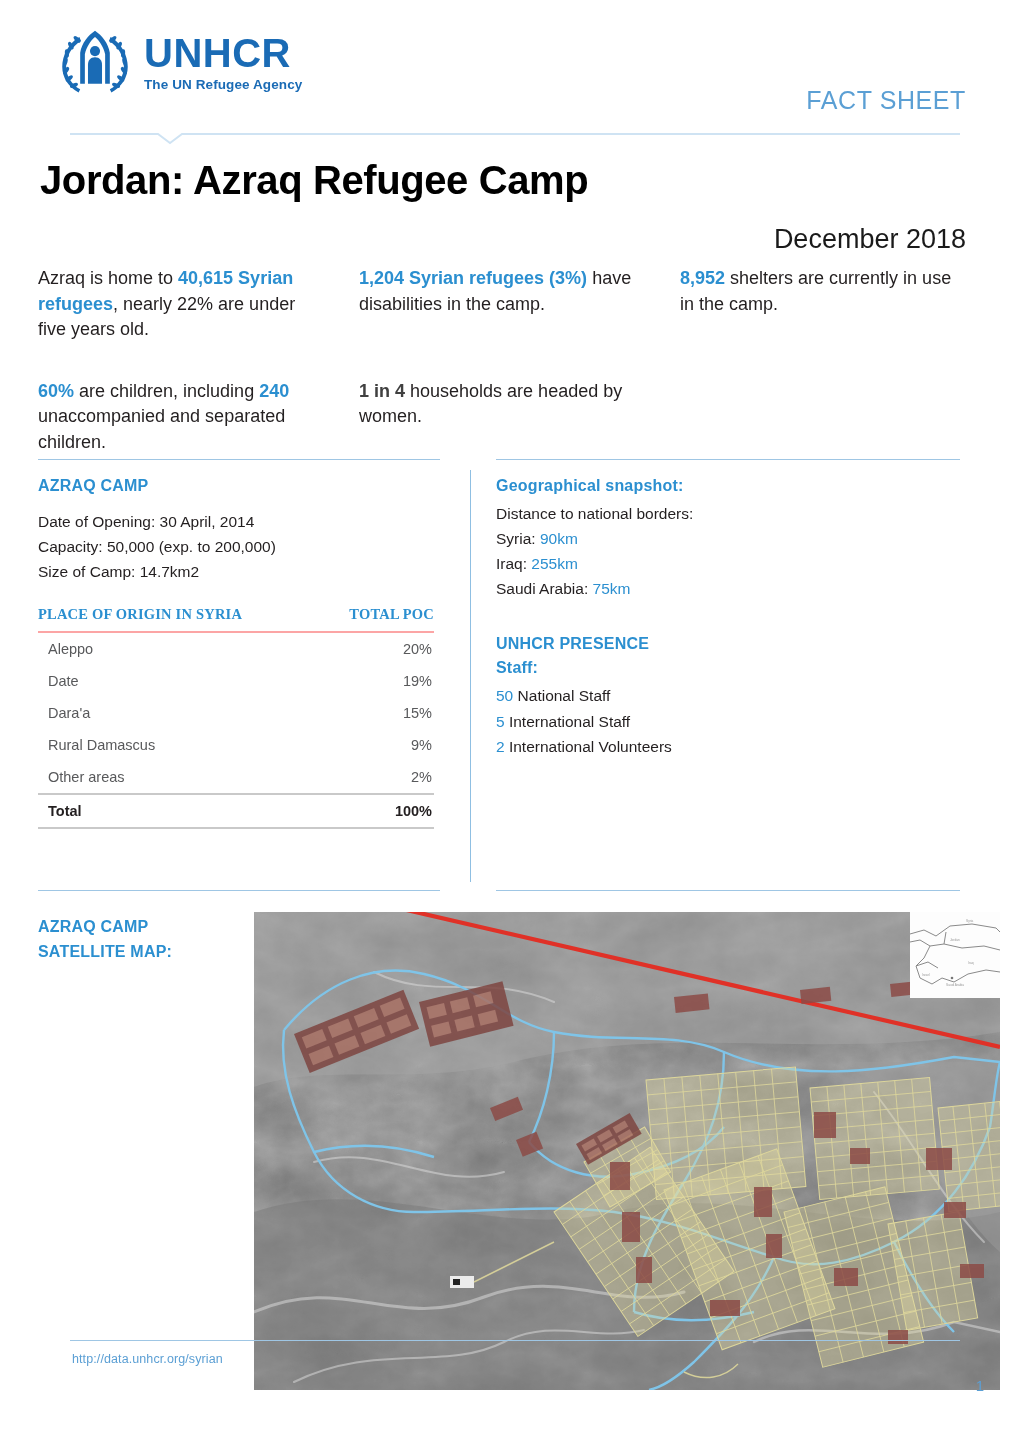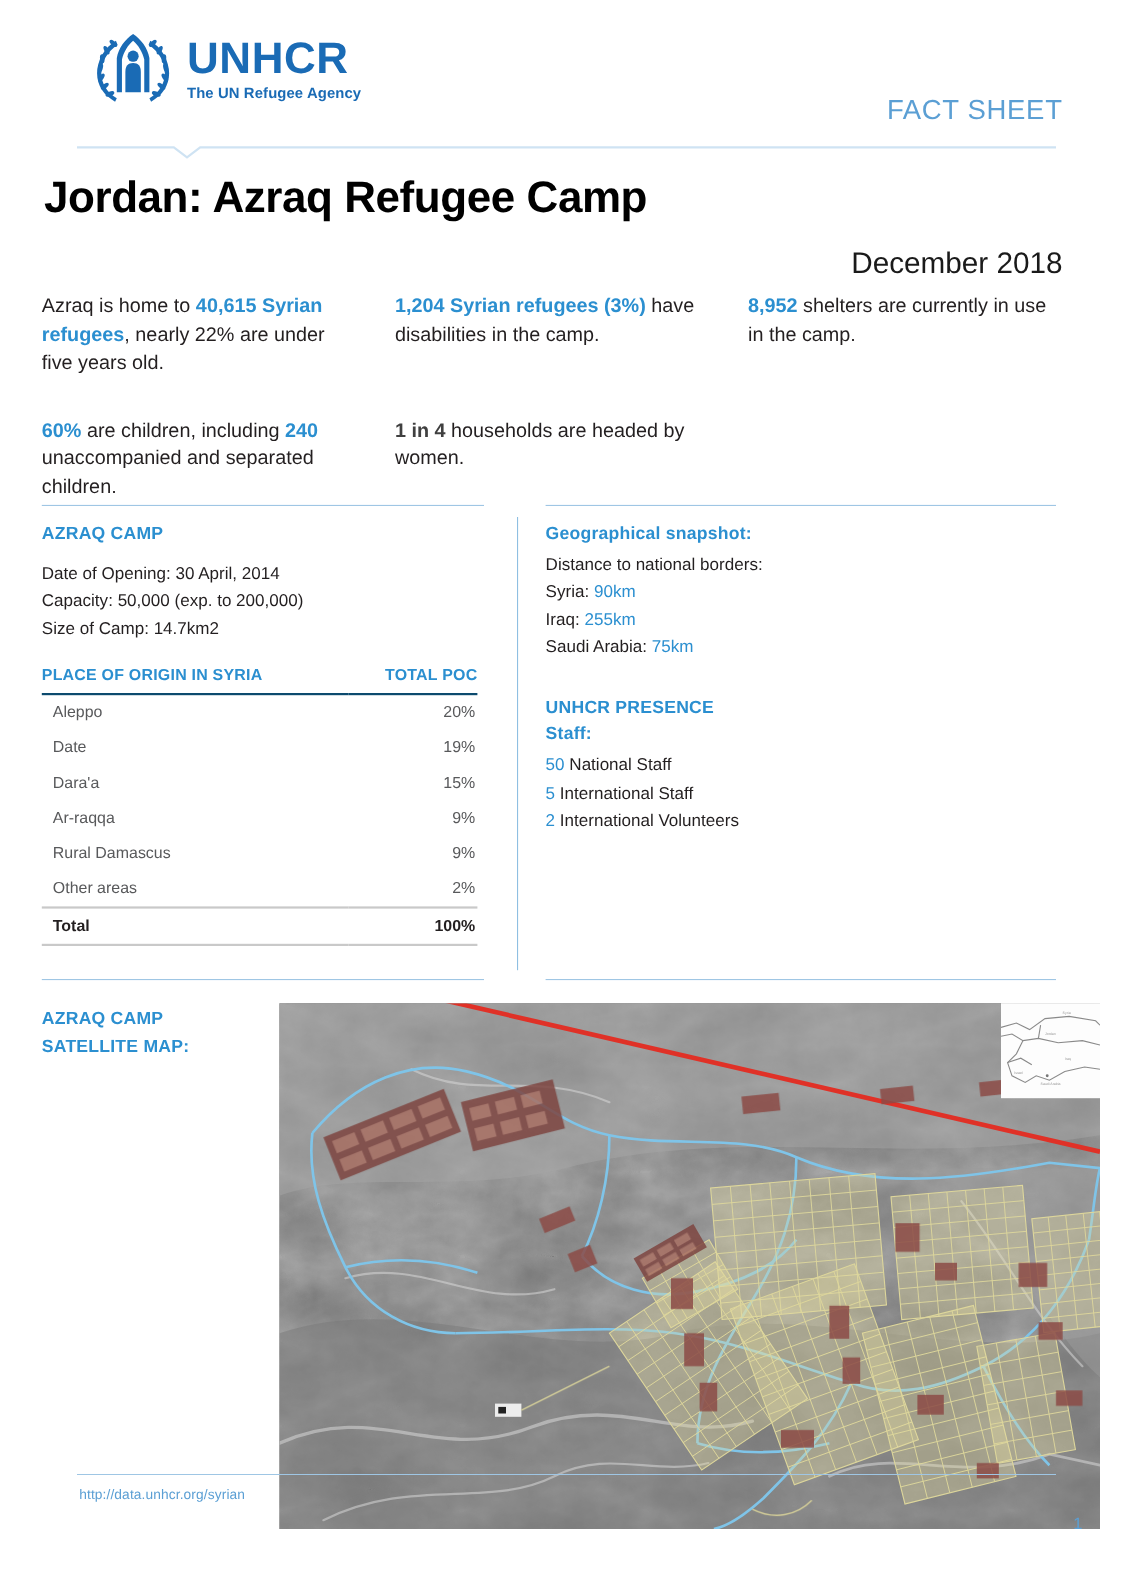--- a/index.html
+++ b/index.html
@@ -21,21 +21,21 @@
 
   
   .header {
     position: absolute;
     left: 0; top: 0;
     width: 1024px;
     height: 140px;
   }
   .logo-wrap {
     position: absolute;
-    left: 82px; top: 26px;
+    left: 56px; top: 26px;
     display: flex;
     align-items: center;
     gap: 10px;
     justify-content: space-between;
   }
   .logo-mark { width: 78px; height: 72px; display:block; }
   .logo-text { display: flex; flex-direction: column; justify-content: center; }
   .logo-unhcr {
     font-size: 40px;
     font-weight: bold;
@@ -146,21 +146,21 @@
   }
   .origin-table th {
     font-size: 14.5px;
     font-weight: bold;
     color: #2b8fd0;
     text-align: left;
     padding: 0 0 8px 0;
     letter-spacing: 0.2px;
   }
   .origin-table th.num { text-align: right; }
-  .origin-table thead tr { border-bottom: 2px solid #0c4a6e; }
+  .origin-table thead tr { border-bottom: 2px solid #fca5a5; font-family: Liberation Serif, serif; }
   .origin-table td {
     font-size: 14.5px;
     color: #58595b;
     padding: 8px 0 8px 10px;
   }
   .origin-table td.num { text-align: right; padding-right: 2px; padding-left: 0; }
   .origin-table tbody tr.total-row { border-top: 2px solid #c9c9c9; }
   .origin-table tbody tr.total-row td {
     color: #231f20;
     font-weight: bold;
@@ -318,24 +318,20 @@
           <td>Aleppo</td>
           <td class="num">20%</td>
         </tr>
         <tr>
           <td>Date</td>
           <td class="num">19%</td>
         </tr>
         <tr>
           <td>Dara'a</td>
           <td class="num">15%</td>
-        </tr>
-        <tr>
-          <td>Ar-raqqa</td>
-          <td class="num">9%</td>
         </tr>
         <tr>
           <td>Rural Damascus</td>
           <td class="num">9%</td>
         </tr>
         <tr>
           <td>Other areas</td>
           <td class="num">2%</td>
         </tr>
         <tr class="total-row">

